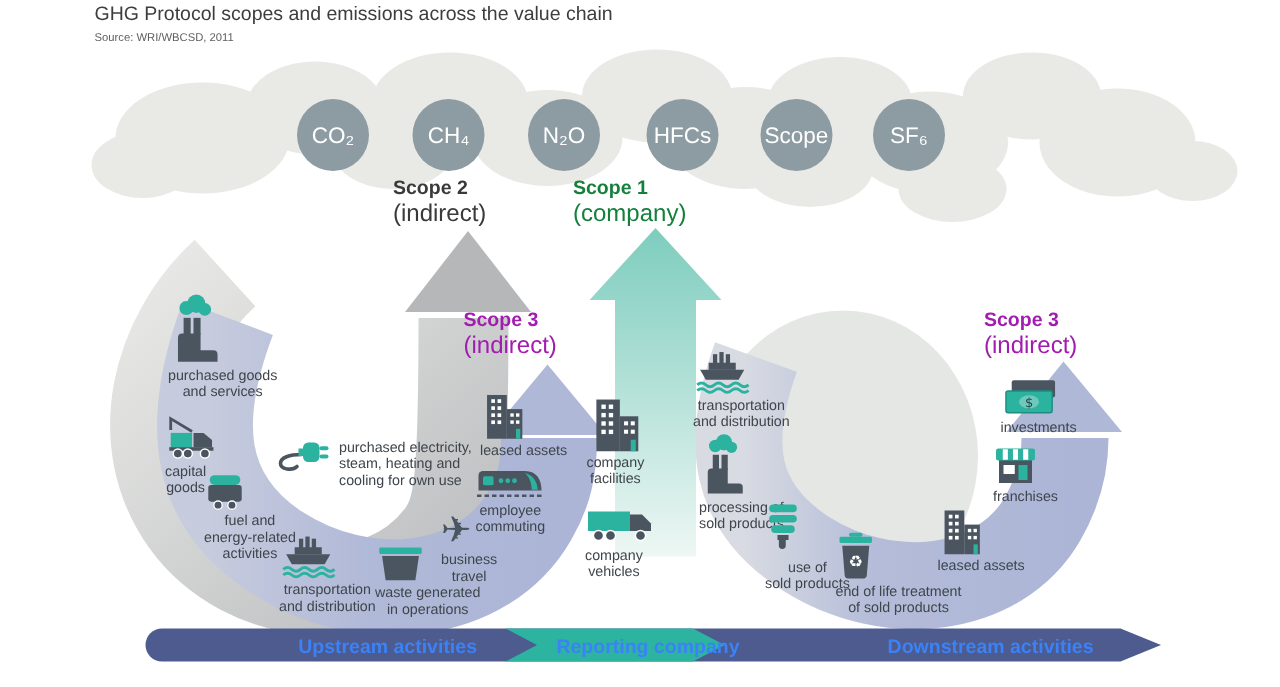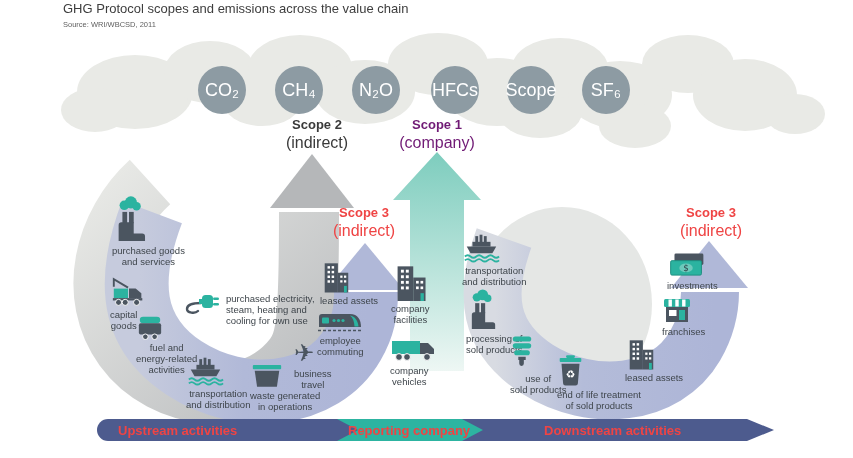--- a/index.html
+++ b/index.html
@@ -2,34 +2,34 @@
 <html><head>
 <meta charset="utf-8">
 <style>
   html,body{margin:0;padding:0;background:#fff}
   .stage{position:relative;width:853px;height:458px;background:#ffffff;overflow:hidden;
          font-family:"Liberation Sans",sans-serif;}
   .scene{position:absolute;left:0;top:0}
   .title{position:absolute;left:63px;top:1px;font-size:13px;color:#3d3d3d}
   .source{position:absolute;left:63px;top:20px;font-size:7.5px;color:#5f5f5f}
   .gas{position:absolute;top:66px;width:48px;height:48px;border-radius:50%;background:#8d9ba3;
-       color:#fff;font-size:18px;display:flex;align-items:center;justify-content:center}
-  .scope{position:absolute;width:110px;text-align:center;line-height:1.22}
+       color:#fff;font-size:15px;display:flex;align-items:center;justify-content:center}
+  .scope{position:absolute;width:110px;line-height:1.22}
   .scope .nm{font-size:13px;font-weight:700}
   .scope .ty{font-size:16px}
   .sc-dark{color:#3a3a3a}
-  .sc-teal{color:#701a75}
-  .sc-indigo{color:#ef4444}
+  .sc-teal{color:#15803d}
+  .sc-indigo{color:#a21caf}
   .item{position:absolute;display:flex;flex-direction:column;align-items:flex-start}
   .item .icn{display:block;line-height:0}
   .item .lbl{font-size:9.5px;line-height:1.18;color:#3e454b;white-space:pre-line;text-align:center;margin-top:2px}
   .item.row{flex-direction:row;align-items:center;gap:5px}
   .item.row .lbl{text-align:left;margin-top:16px}
-  .barlbl{position:absolute;top:420px;height:38px;line-height:21px;color:#ef4444;font-size:13px;
-          font-weight:700;text-align:left}
+  .barlbl{position:absolute;top:420px;height:38px;line-height:21px;color:#3b82f6;font-size:13px;
+          font-weight:700;text-align:right}
 </style>
 </head>
 <body>
 
 <div class="stage">
 
   <svg class="scene" width="853" height="458" viewBox="0 0 853 458">
     <defs>
       <linearGradient id="gGray" x1="120" y1="170" x2="320" y2="380" gradientUnits="userSpaceOnUse">
         <stop offset="0" stop-color="#e7e8e5"></stop>

